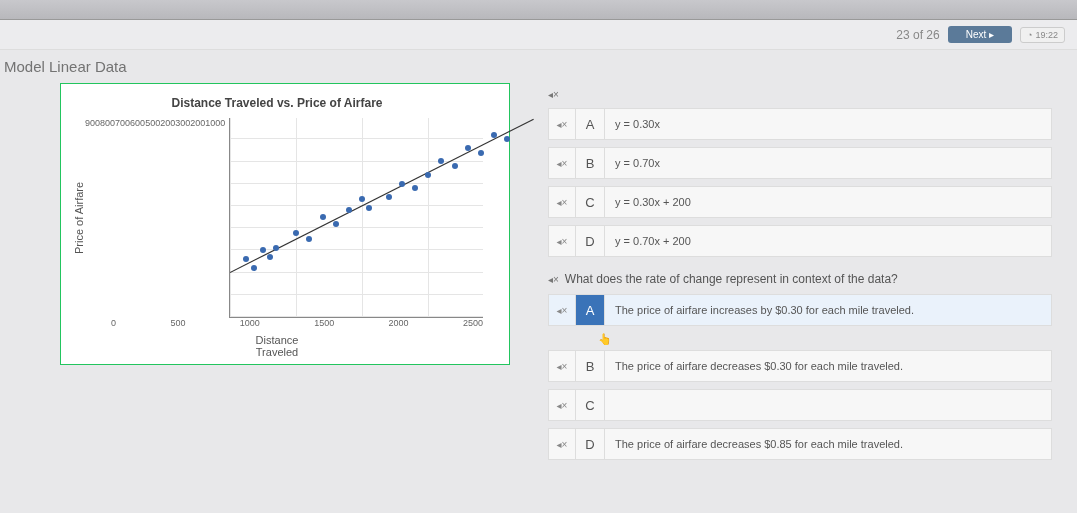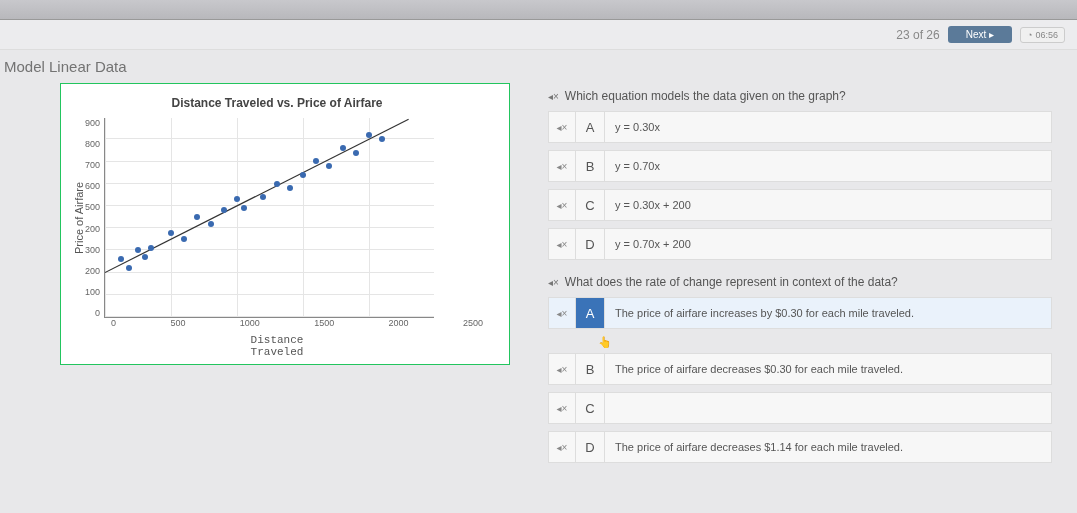--- a/index.html
+++ b/index.html
@@ -75,38 +75,38 @@
 }
 .chart-wrap {
   background: #fff;
   border: 1px solid #22c55e;
   padding: 12px 26px 6px 10px;
   position: relative;
 }
 .chart-title { text-align:center; font-weight:bold; font-size:12px; margin-bottom:8px; color:#444;}
 .chart-body { display:flex; }
 .y-label { writing-mode: vertical-rl; transform: rotate(180deg); font-size:11px; color:#555; text-align:center; padding-right:2px;}
-.y-ticks { display:flex; flex-direction:column; justify-content:space-between; font-size:9px; color:#666; text-align:right; padding-right:4px; height:200px;}
+.y-ticks { display:flex; flex-direction:row; justify-content:space-between; font-size:9px; color:#666; text-align:right; padding-right:4px; height:200px;}
 .plot {
   width: 330px; height: 200px;
   border-left:1px solid #888; border-bottom:1px solid #888;
   position: relative;
   background:
     repeating-linear-gradient(to top, #e5e5e5 0, #e5e5e5 1px, transparent 1px, transparent 22.2px),
     repeating-linear-gradient(to right, #e5e5e5 0, #e5e5e5 1px, transparent 1px, transparent 66px);
 }
 .plot .pt {
   position:absolute; width:6px; height:6px; background:#3a6ab0; border-radius:50%; transform:translate(-50%,50%);
 }
 .trend {
   position:absolute; left:0; bottom:0; width:330px; height:200px;
 }
 .trend line { stroke:#333; stroke-width:1.2; }
 .x-ticks { display:flex; justify-content:space-between; font-size:9px; color:#666; padding-left:40px;}
-.x-label { text-align:center; font-size:11px; color:#555; margin-top:6px;font-family:Liberation Mono, monospace;}
+.x-label { text-align:center; font-size:11px; color:#555; margin-top:6px;}
 .prompt { font-size:12px; color:#555; margin:2px 0 4px 0; display:flex; gap:6px; align-items:center;}
 .speaker { font-size:10px; color:#777; cursor:pointer;}
 .choice {
   display:flex; align-items:center; background:#f7f7f7; border:1px solid #ddd;
   margin-bottom:3px; min-height:30px;
 }
 .choice .sp { width:26px; text-align:center; font-size:10px; color:#888; cursor:pointer;}
 .choice .letter {
   width:30px; height:30px; display:flex; align-items:center; justify-content:center;
   font-size:13px; color:#555; border-right:1px solid #ddd; border-left:1px solid #ddd;
@@ -119,21 +119,21 @@
 </head>
 <body>
 
 <div class="topbar"></div>
 
 <div class="header">
   <span class="pager">23 of 26</span>
   <span class="next-btn">Next ▸</span>
   <span class="time-badge">
     <span>◔</span>
-    <span>06:56</span>
+    <span>19:22</span>
   </span>
 </div>
 
 <div class="section-title">Model Linear Data</div>
 
 <div class="main">
   <div class="left-pane">
     <div class="chart-wrap">
       <div class="chart-title">Distance Traveled vs. Price of Airfare</div>
       <div class="chart-body">
@@ -186,21 +186,20 @@
           <span>2000</span>
           <span>2500</span>
         </div>
       <div class="x-label">Distance<br>Traveled</div>
     </div>
   </div>
 
   <div class="right-pane">
     <div class="prompt">
       <span class="speaker">◂×</span>
-      <span>Which equation models the data given on the graph?</span>
     </div>
     <div class="choice">
         <span class="sp">◂×</span>
         <span class="letter">A</span>
         <span class="txt">y = 0.30x</span>
       </div>
     <div class="choice">
         <span class="sp">◂×</span>
         <span class="letter">B</span>
         <span class="txt">y = 0.70x</span>
@@ -231,16 +230,16 @@
         <span class="letter">B</span>
         <span class="txt">The price of airfare decreases $0.30 for each mile traveled.</span>
       </div>
     <div class="choice">
         <span class="sp">◂×</span>
         <span class="letter">C</span>
       </div>
     <div class="choice">
         <span class="sp">◂×</span>
         <span class="letter">D</span>
-        <span class="txt">The price of airfare decreases $1.14 for each mile traveled.</span>
+        <span class="txt">The price of airfare decreases $0.85 for each mile traveled.</span>
       </div>
   </div>
 </div>
 
 </body></html>

